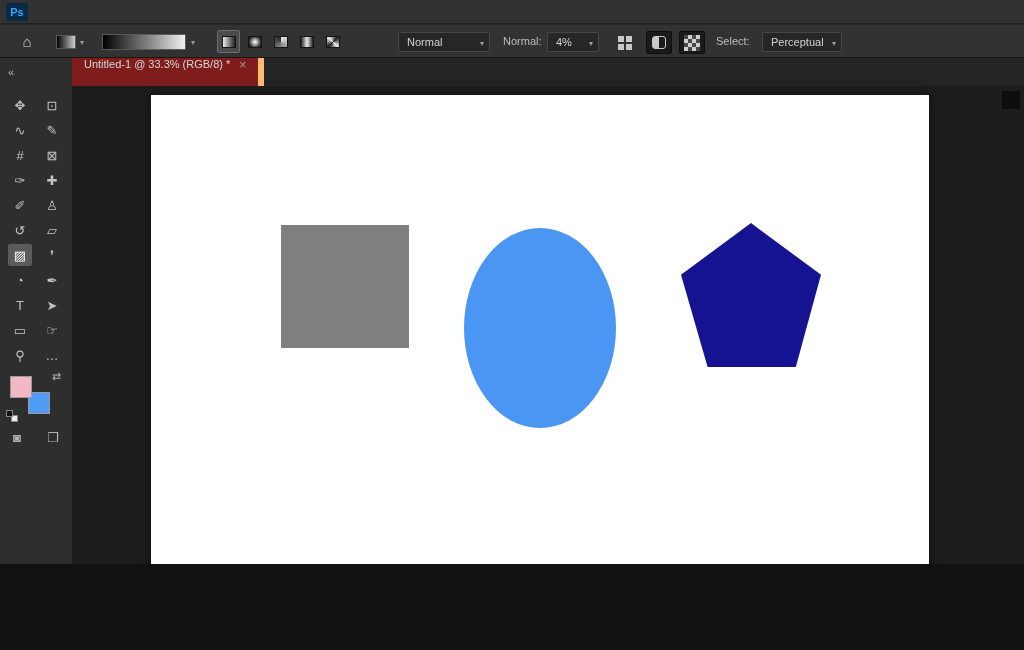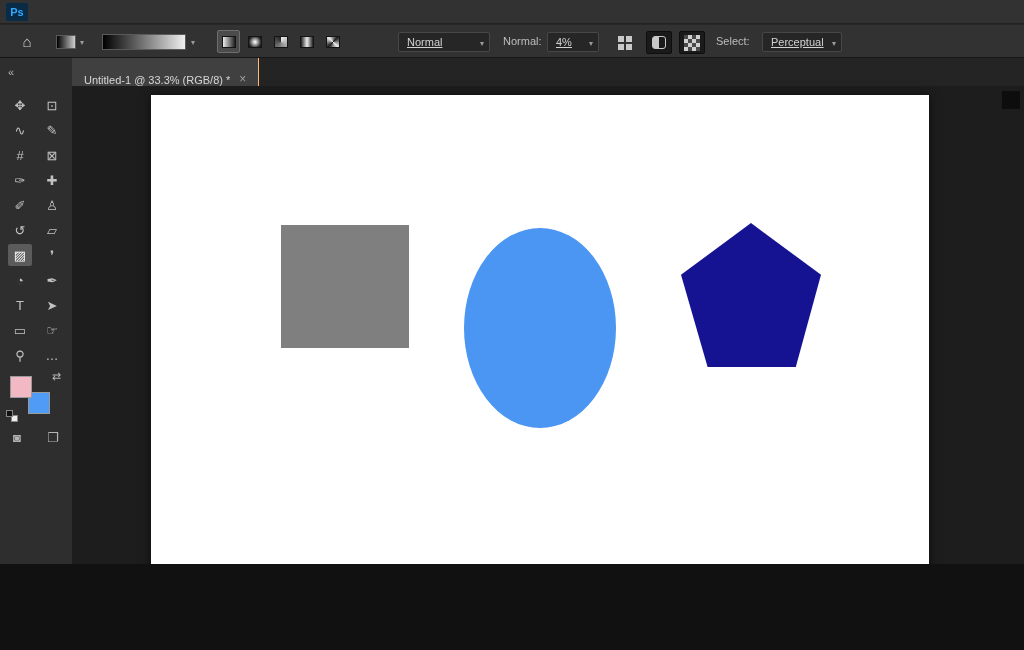--- a/index.html
+++ b/index.html
@@ -30,38 +30,38 @@
              border:1px solid transparent;border-radius:2px;}
   .style-btn.selected{background:#4b4b4b;border-color:#6e6e6e;}
   .sw{width:14px;height:12px;border:1px solid #141414;}
   [data-name="linear-gradient-button"] .sw{background:linear-gradient(90deg,#ececec,#1f1f1f);}
   [data-name="radial-gradient-button"] .sw{background:radial-gradient(circle,#ececec 10%,#1f1f1f 80%);}
   [data-name="angle-gradient-button"] .sw{background:conic-gradient(#ececec,#1f1f1f);}
   [data-name="reflected-gradient-button"] .sw{background:linear-gradient(90deg,#1f1f1f,#ececec,#1f1f1f);}
   [data-name="diamond-gradient-button"] .sw{background:conic-gradient(from 45deg,#1f1f1f,#ececec 90deg,#1f1f1f 180deg,#ececec 270deg,#1f1f1f);}
   .opt-label{position:absolute;top:10px;font-size:11px;color:#bdbdbd;}
   .select{position:absolute;top:7px;height:20px;background:#262626;border:1px solid #474747;border-radius:2px;
-          color:#d2d2d2;font-size:11px;display:flex;align-items:center;padding:0 16px 0 8px;text-decoration:underline;}
+          color:#d2d2d2;font-size:11px;display:flex;align-items:center;padding:0 16px 0 8px;}
   .select .caret{position:absolute;right:5px;top:6px;}
   .trio-btn{position:absolute;top:6px;width:26px;height:23px;display:flex;align-items:center;justify-content:center;border-radius:2px;}
   .dark-btn{background:#1a1a1a;border:1px solid #0e0e0e;}
   .icon-grid{width:14px;height:14px;background:
       linear-gradient(#c9c9c9,#c9c9c9) 0 0/6px 6px no-repeat,
       linear-gradient(#c9c9c9,#c9c9c9) 8px 0/6px 6px no-repeat,
       linear-gradient(#c9c9c9,#c9c9c9) 0 8px/6px 6px no-repeat,
       linear-gradient(#c9c9c9,#c9c9c9) 8px 8px/6px 6px no-repeat;}
   .icon-contrast{width:14px;height:13px;border:1px solid #c9c9c9;border-radius:3px;
       background:linear-gradient(90deg,#c9c9c9 50%,transparent 50%);}
   .icon-checker{width:16px;height:16px;background:repeating-conic-gradient(#d0d0d0 0% 25%,#4a4a4a 0% 50%) 0 0/8px 8px;}
 
   
   .rail-top{position:absolute;top:58px;left:0;width:72px;height:28px;background:#2e2e2e;
             display:flex;align-items:center;padding-left:8px;font-size:11px;color:#b5b5b5;}
   .tabstrip{position:absolute;top:58px;left:72px;right:0;height:28px;background:#242424;display:flex;}
-  .doc-tab{height:28px;background:#404040;border-right:1px solid #fdba74;display:flex;align-items:flex-end;
+  .doc-tab{height:28px;background:#7f1d1d;border-right:6px solid #fdba74;display:flex;align-items:flex-start;
            padding:0 12px;font-size:11px;color:#d6d6d6;}
   .tab-close{margin-left:9px;font-size:12px;color:#9c9c9c;}
 
   
   .toolrail{position:absolute;top:86px;left:0;width:72px;bottom:0;background:#2e2e2e;}
   .tools{display:grid;grid-template-columns:24px 24px;gap:3px 8px;justify-content:center;padding-top:8px;}
   .tool{width:24px;height:22px;display:flex;align-items:center;justify-content:center;color:#c2c2c2;
         font-size:13px;border-radius:2px;}
   .tool.selected{background:#5b5b5b;color:#fff;}
   .color-widget{position:absolute;left:0;top:286px;width:72px;height:52px;}

